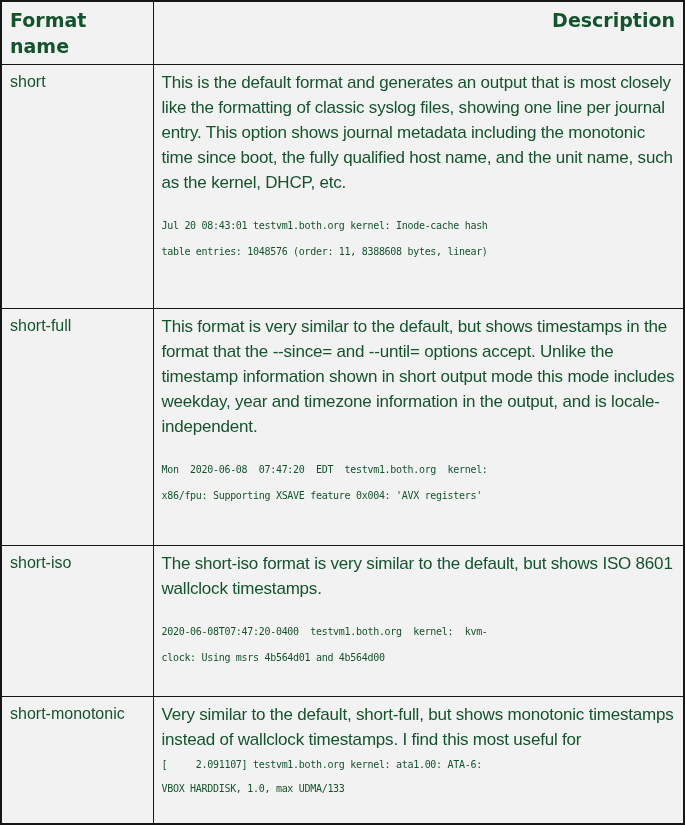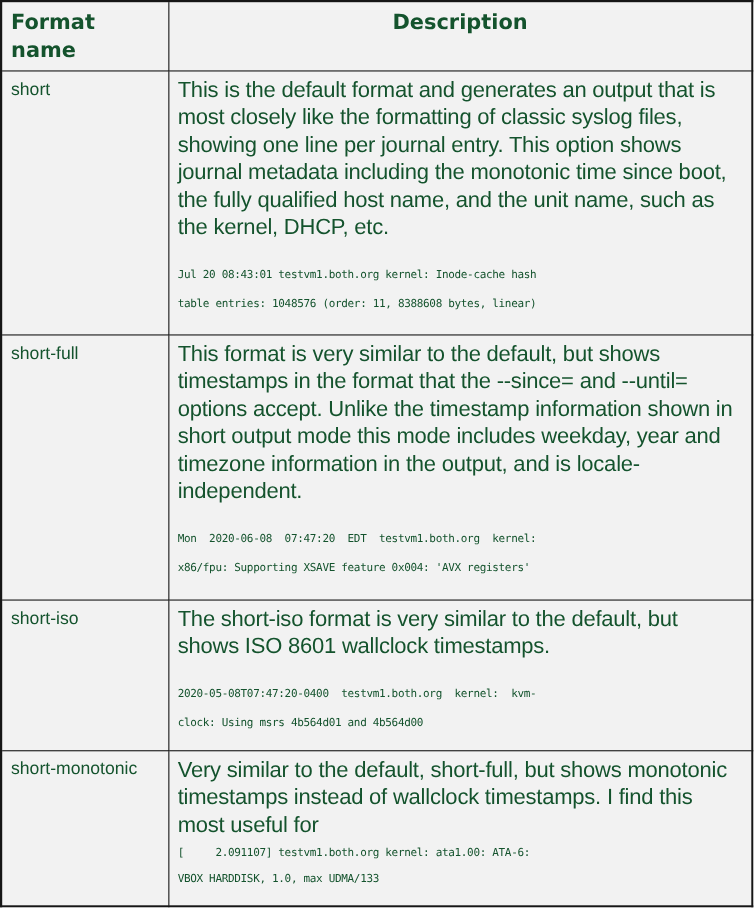--- a/index.html
+++ b/index.html
@@ -31,29 +31,29 @@
   th.col-head {
     font-family: "DejaVu Sans", sans-serif;
     font-weight: bold;
     font-size: 19px;
     line-height: 26px;
     padding-top: 4px;
     padding-bottom: 4px;
     vertical-align: middle;
   }
   th.col-head.name-head { text-align: left; }
-  th.col-head.desc-head { text-align: center; }
+  th.col-head.desc-head { text-align: right; }
   td.name-cell {
     font-family: "Liberation Sans", sans-serif;
     font-size: 16px;
     line-height: 24px;
   }
   .desc-text {
     font-family: "Liberation Sans", sans-serif;
-    font-size: 20px;
+    font-size: 17px;
     line-height: 25px;
     letter-spacing: -0.2px;
   }
   .example-code {
     font-family: "DejaVu Sans Mono", monospace;
     font-size: 10px;
     line-height: 26px;
     white-space: pre-wrap;
     margin-top: 18px;
     letter-spacing: -0.3px;
@@ -97,21 +97,21 @@
       <td class="desc-cell">
         <div class="desc-text">This format is very similar to the default, but shows timestamps in the format that the --since= and --until= options accept. Unlike the timestamp information shown in short output mode this mode includes weekday, year and timezone information in the output, and is locale-independent.</div>
         <div class="example-code">Mon  2020-06-08  07:47:20  EDT  testvm1.both.org  kernel:
 x86/fpu: Supporting XSAVE feature 0x004: 'AVX registers'</div>
       </td>
     </tr>
     <tr class="row-short-iso">
       <td class="name-cell">short-iso</td>
       <td class="desc-cell">
         <div class="desc-text">The short-iso format is very similar to the default, but shows ISO 8601 wallclock timestamps.</div>
-        <div class="example-code">2020-05-08T07:47:20-0400  testvm1.both.org  kernel:  kvm-
+        <div class="example-code">2020-06-08T07:47:20-0400  testvm1.both.org  kernel:  kvm-
 clock: Using msrs 4b564d01 and 4b564d00</div>
       </td>
     </tr>
     <tr class="row-short-monotonic">
       <td class="name-cell">short-monotonic</td>
       <td class="desc-cell">
         <div class="desc-text">Very similar to the default, short-full, but shows monotonic timestamps instead of wallclock timestamps. I find this most useful for</div>
         <div class="example-code tight">[     2.091107] testvm1.both.org kernel: ata1.00: ATA-6:
 VBOX HARDDISK, 1.0, max UDMA/133</div>
       </td>

